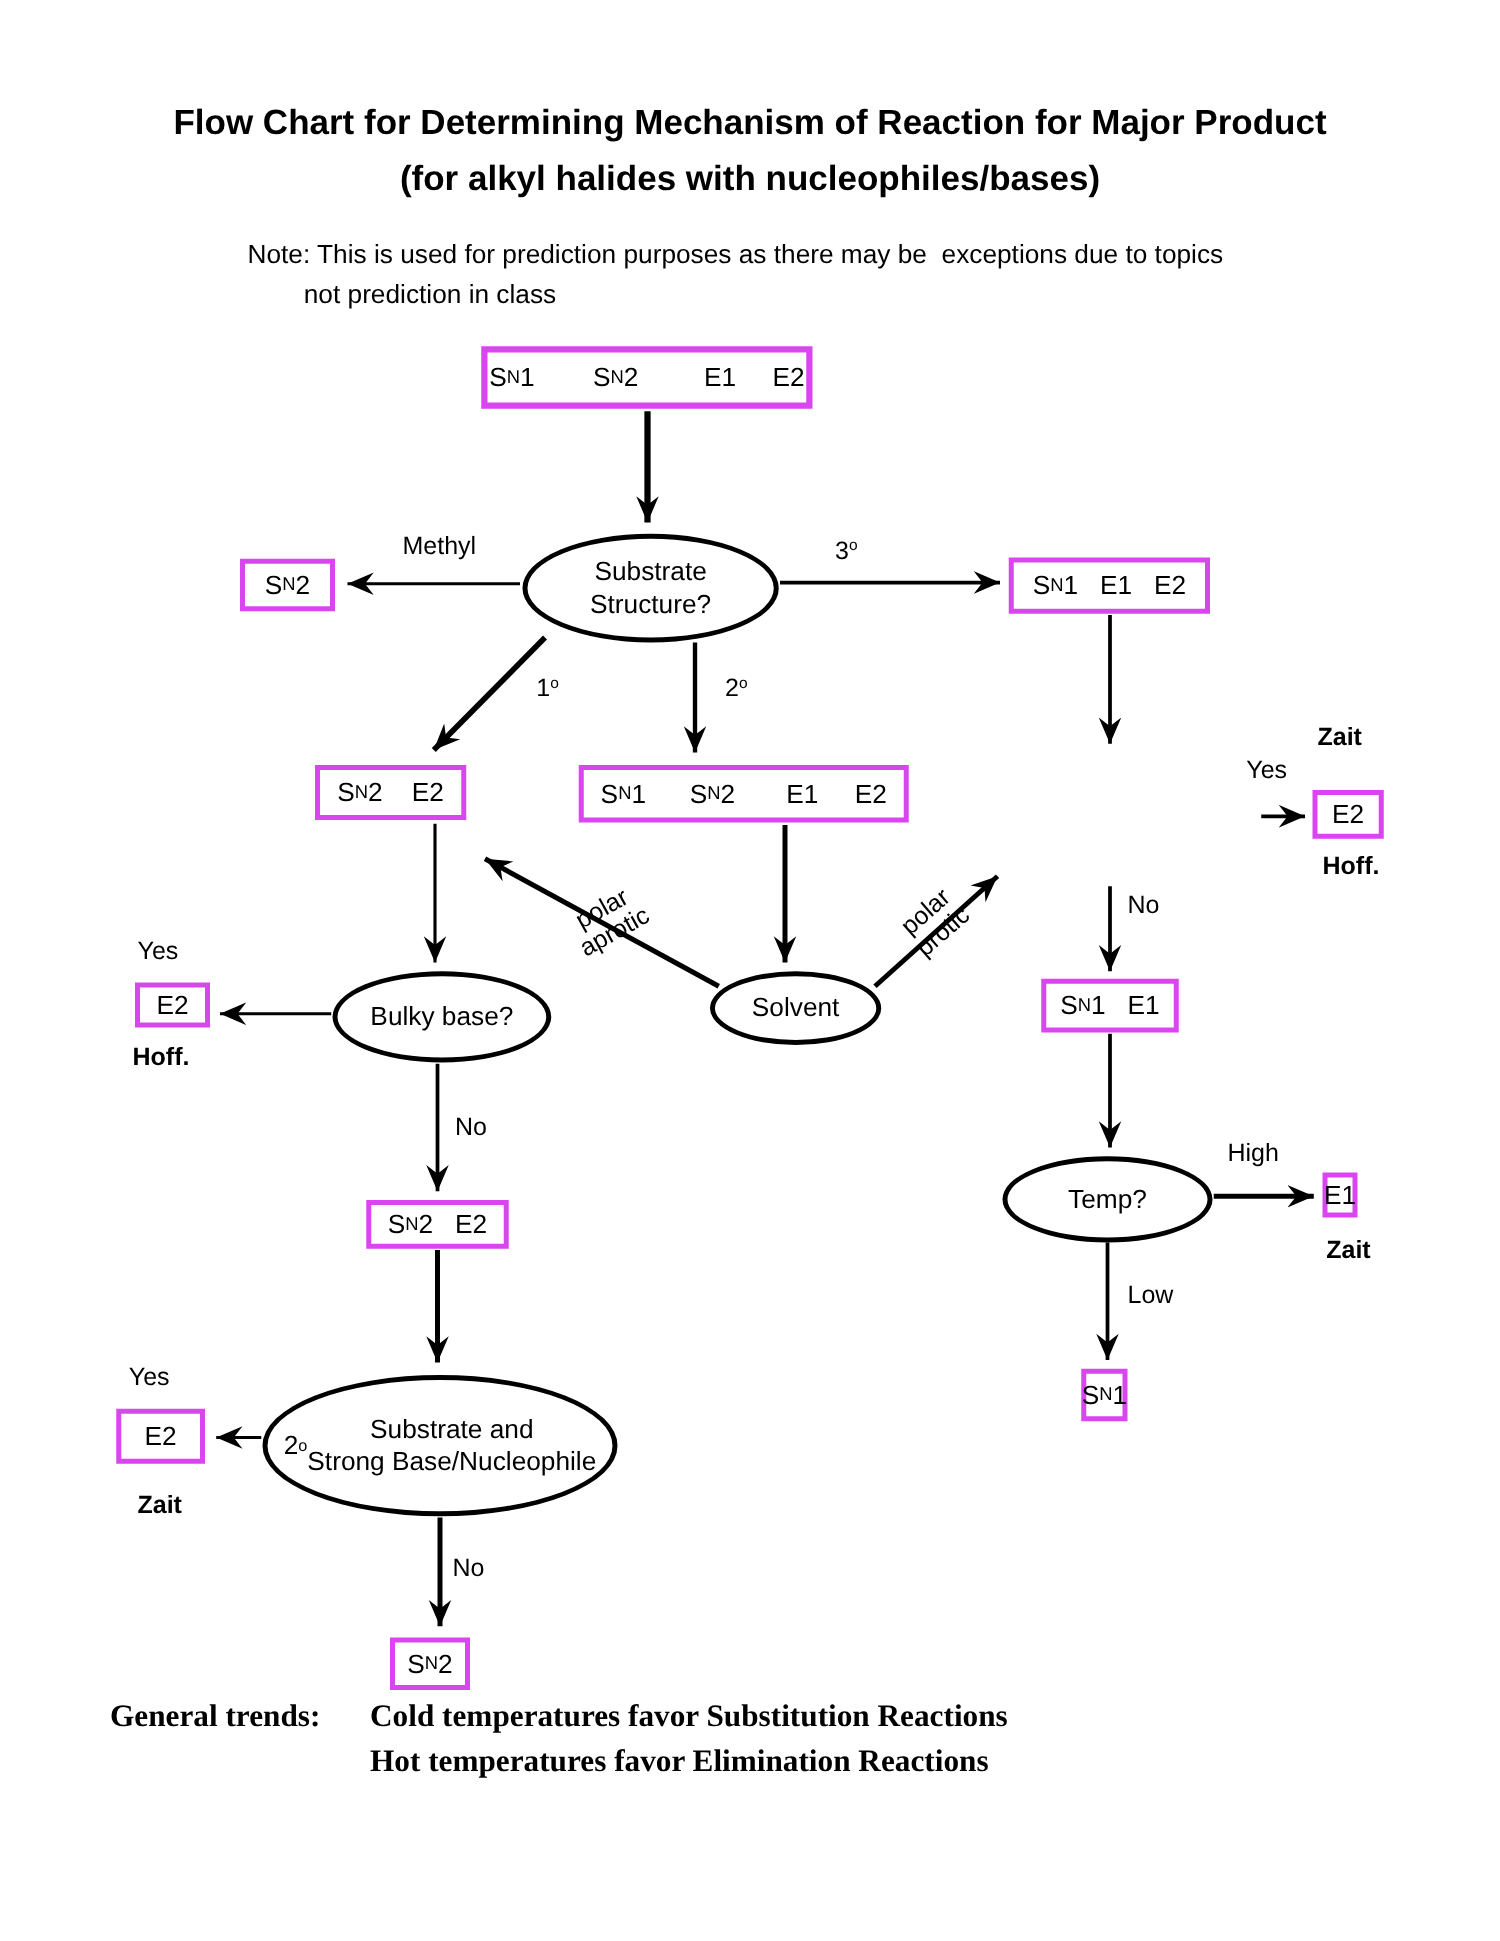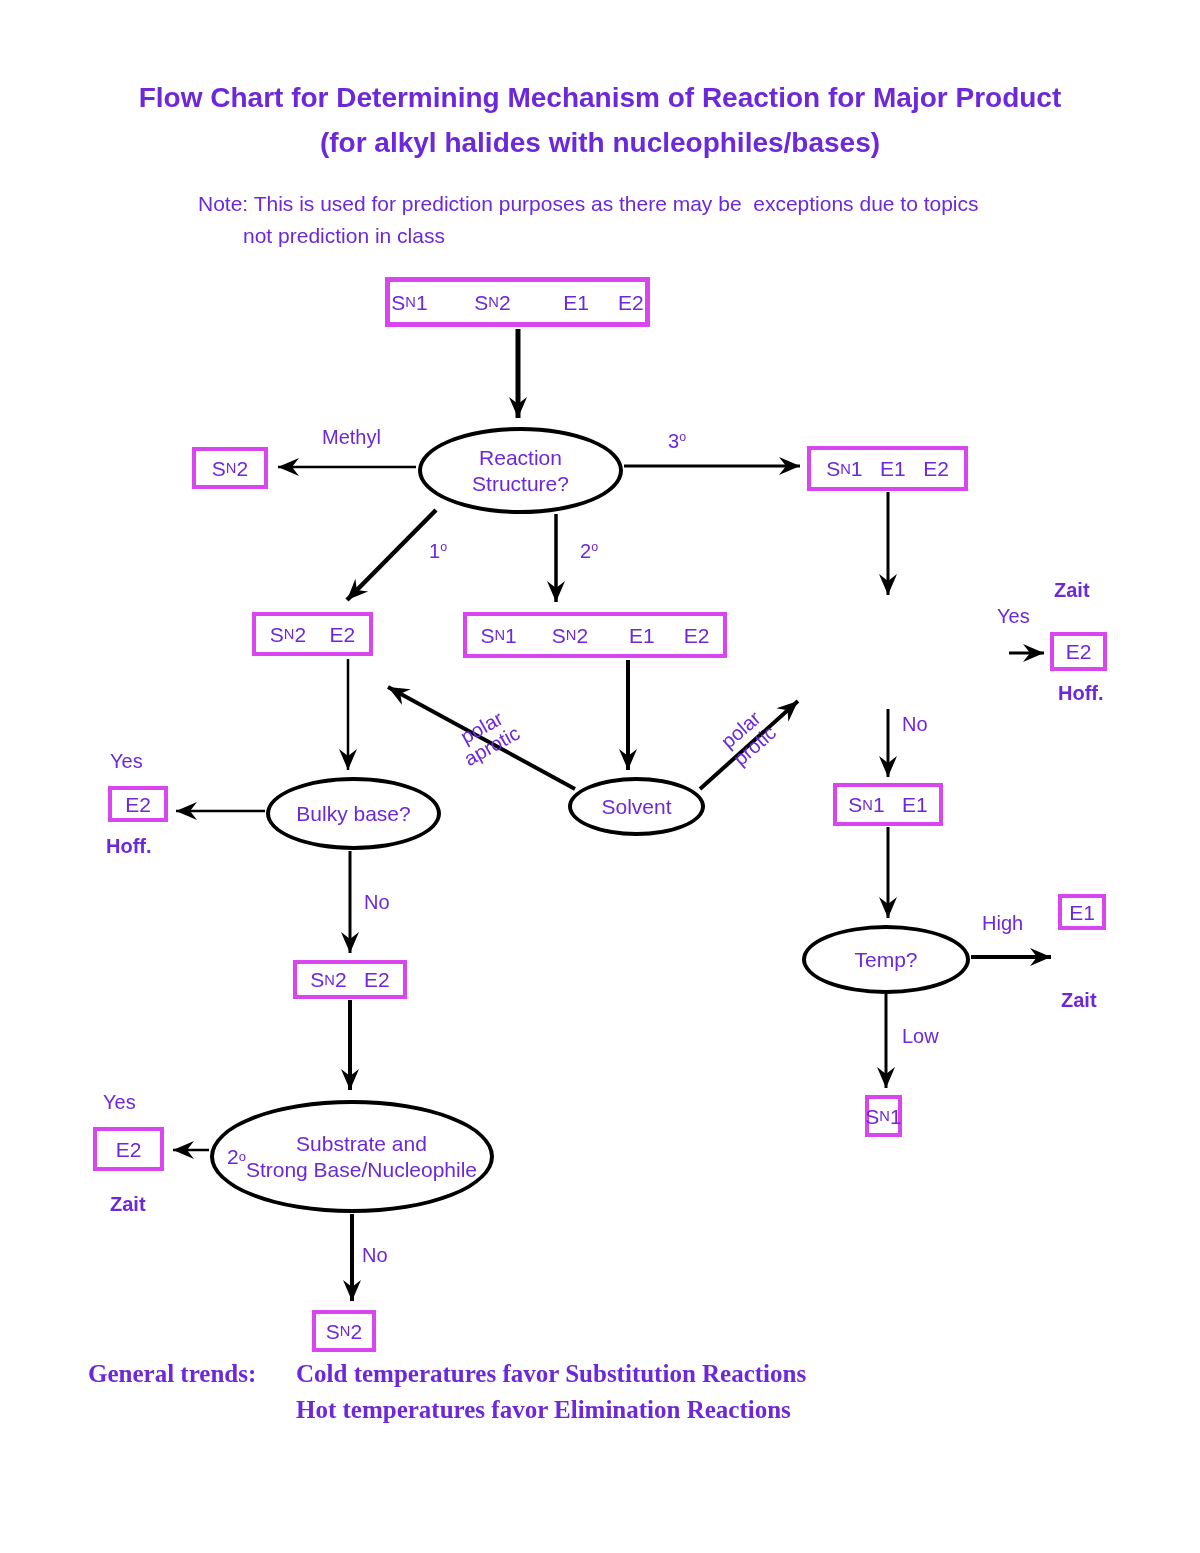--- a/index.html
+++ b/index.html
@@ -1,19 +1,19 @@
 <!DOCTYPE html>
 <html><head>
 <meta charset="utf-8">
 <style>
   * { margin:0; padding:0; box-sizing:border-box; }
   html,body { background:#ffffff; }
   .page {
     position:relative; width:1200px; height:1553px; margin:0 auto;
-    background:#ffffff; color:#6d28d9; overflow:hidden;
+    background:#ffffff; color:#000000; overflow:hidden;
     font-family:"Liberation Sans", sans-serif;
   }
   svg.edges { position:absolute; left:0; top:0; width:1200px; height:1553px; }
   .title1 { position:absolute; left:0; top:82px; width:1200px; text-align:center;
             font-size:28px; font-weight:bold; letter-spacing:0px; }
   .title2 { position:absolute; left:0; top:117px; width:1200px; text-align:center;
             font-size:28px; font-weight:bold;margin-top:10px; }
   .note1 { position:absolute; left:198px; top:192px; font-size:21px; white-space:pre; }
   .note2 { position:absolute; left:243px; top:224px; font-size:21px; white-space:pre; }
   .box {
@@ -71,39 +71,39 @@
     <line x1="352" y1="1214" x2="352" y2="1301" stroke="#000" stroke-width="4" marker-end="url(#ah)"></line>
   </svg>
 
   <div class="title1">Flow Chart for Determining Mechanism of Reaction for Major Product</div>
   <div class="title2">(for alkyl halides with nucleophiles/bases)</div>
   <div class="note1">Note: This is used for prediction purposes as there may be  exceptions due to topics</div>
   <div class="note2">not prediction in class</div>
 
   <div class="box" style="left:385px; top:277px; width:265px; height:50px; border-width:5px;">S<sub>N</sub>1        S<sub>N</sub>2         E1     E2</div>
 
-  <div class="ellipse" style="left:418px; top:427px; width:205px; height:87px;">Reaction
+  <div class="ellipse" style="left:418px; top:427px; width:205px; height:87px;">Substrate
 Structure?</div>
 
   <div class="box" style="left:192px; top:447px; width:76px; height:42px;">S<sub>N</sub>2</div>
 
   <div class="box" style="left:807px; top:446px; width:161px; height:45px;">S<sub>N</sub>1   E1   E2</div>
 
   <div class="box" style="left:252px; top:612px; width:121px; height:44px;">S<sub>N</sub>2    E2</div>
 
   <div class="box" style="left:463px; top:612px; width:264px; height:46px;">S<sub>N</sub>1      S<sub>N</sub>2       E1     E2</div>
 
 
   <div class="box" style="left:1050px; top:632px; width:57px; height:39px;">E2</div>
 
   <div class="box" style="left:833px; top:783px; width:110px; height:43px;">S<sub>N</sub>1   E1</div>
 
   <div class="ellipse" style="left:802px; top:925px; width:168px; height:69px;">Temp?</div>
 
-  <div class="box" style="left:1058px; top:894px; width:48px; height:36px;">E1</div>
+  <div class="box" style="left:1058px; top:938px; width:28px; height:36px;">E1</div>
 
   <div class="box" style="left:865px; top:1095px; width:37px; height:42px;">S<sub>N</sub>1</div>
 
   <div class="ellipse" style="left:266px; top:777px; width:175px; height:73px;">Bulky base?</div>
 
   <div class="ellipse" style="left:568px; top:777px; width:137px; height:59px;">Solvent</div>
 
   <div class="box" style="left:108px; top:786px; width:60px; height:36px;">E2</div>
 
   <div class="box" style="left:293px; top:960px; width:114px; height:39px;">S<sub>N</sub>2   E2</div>

